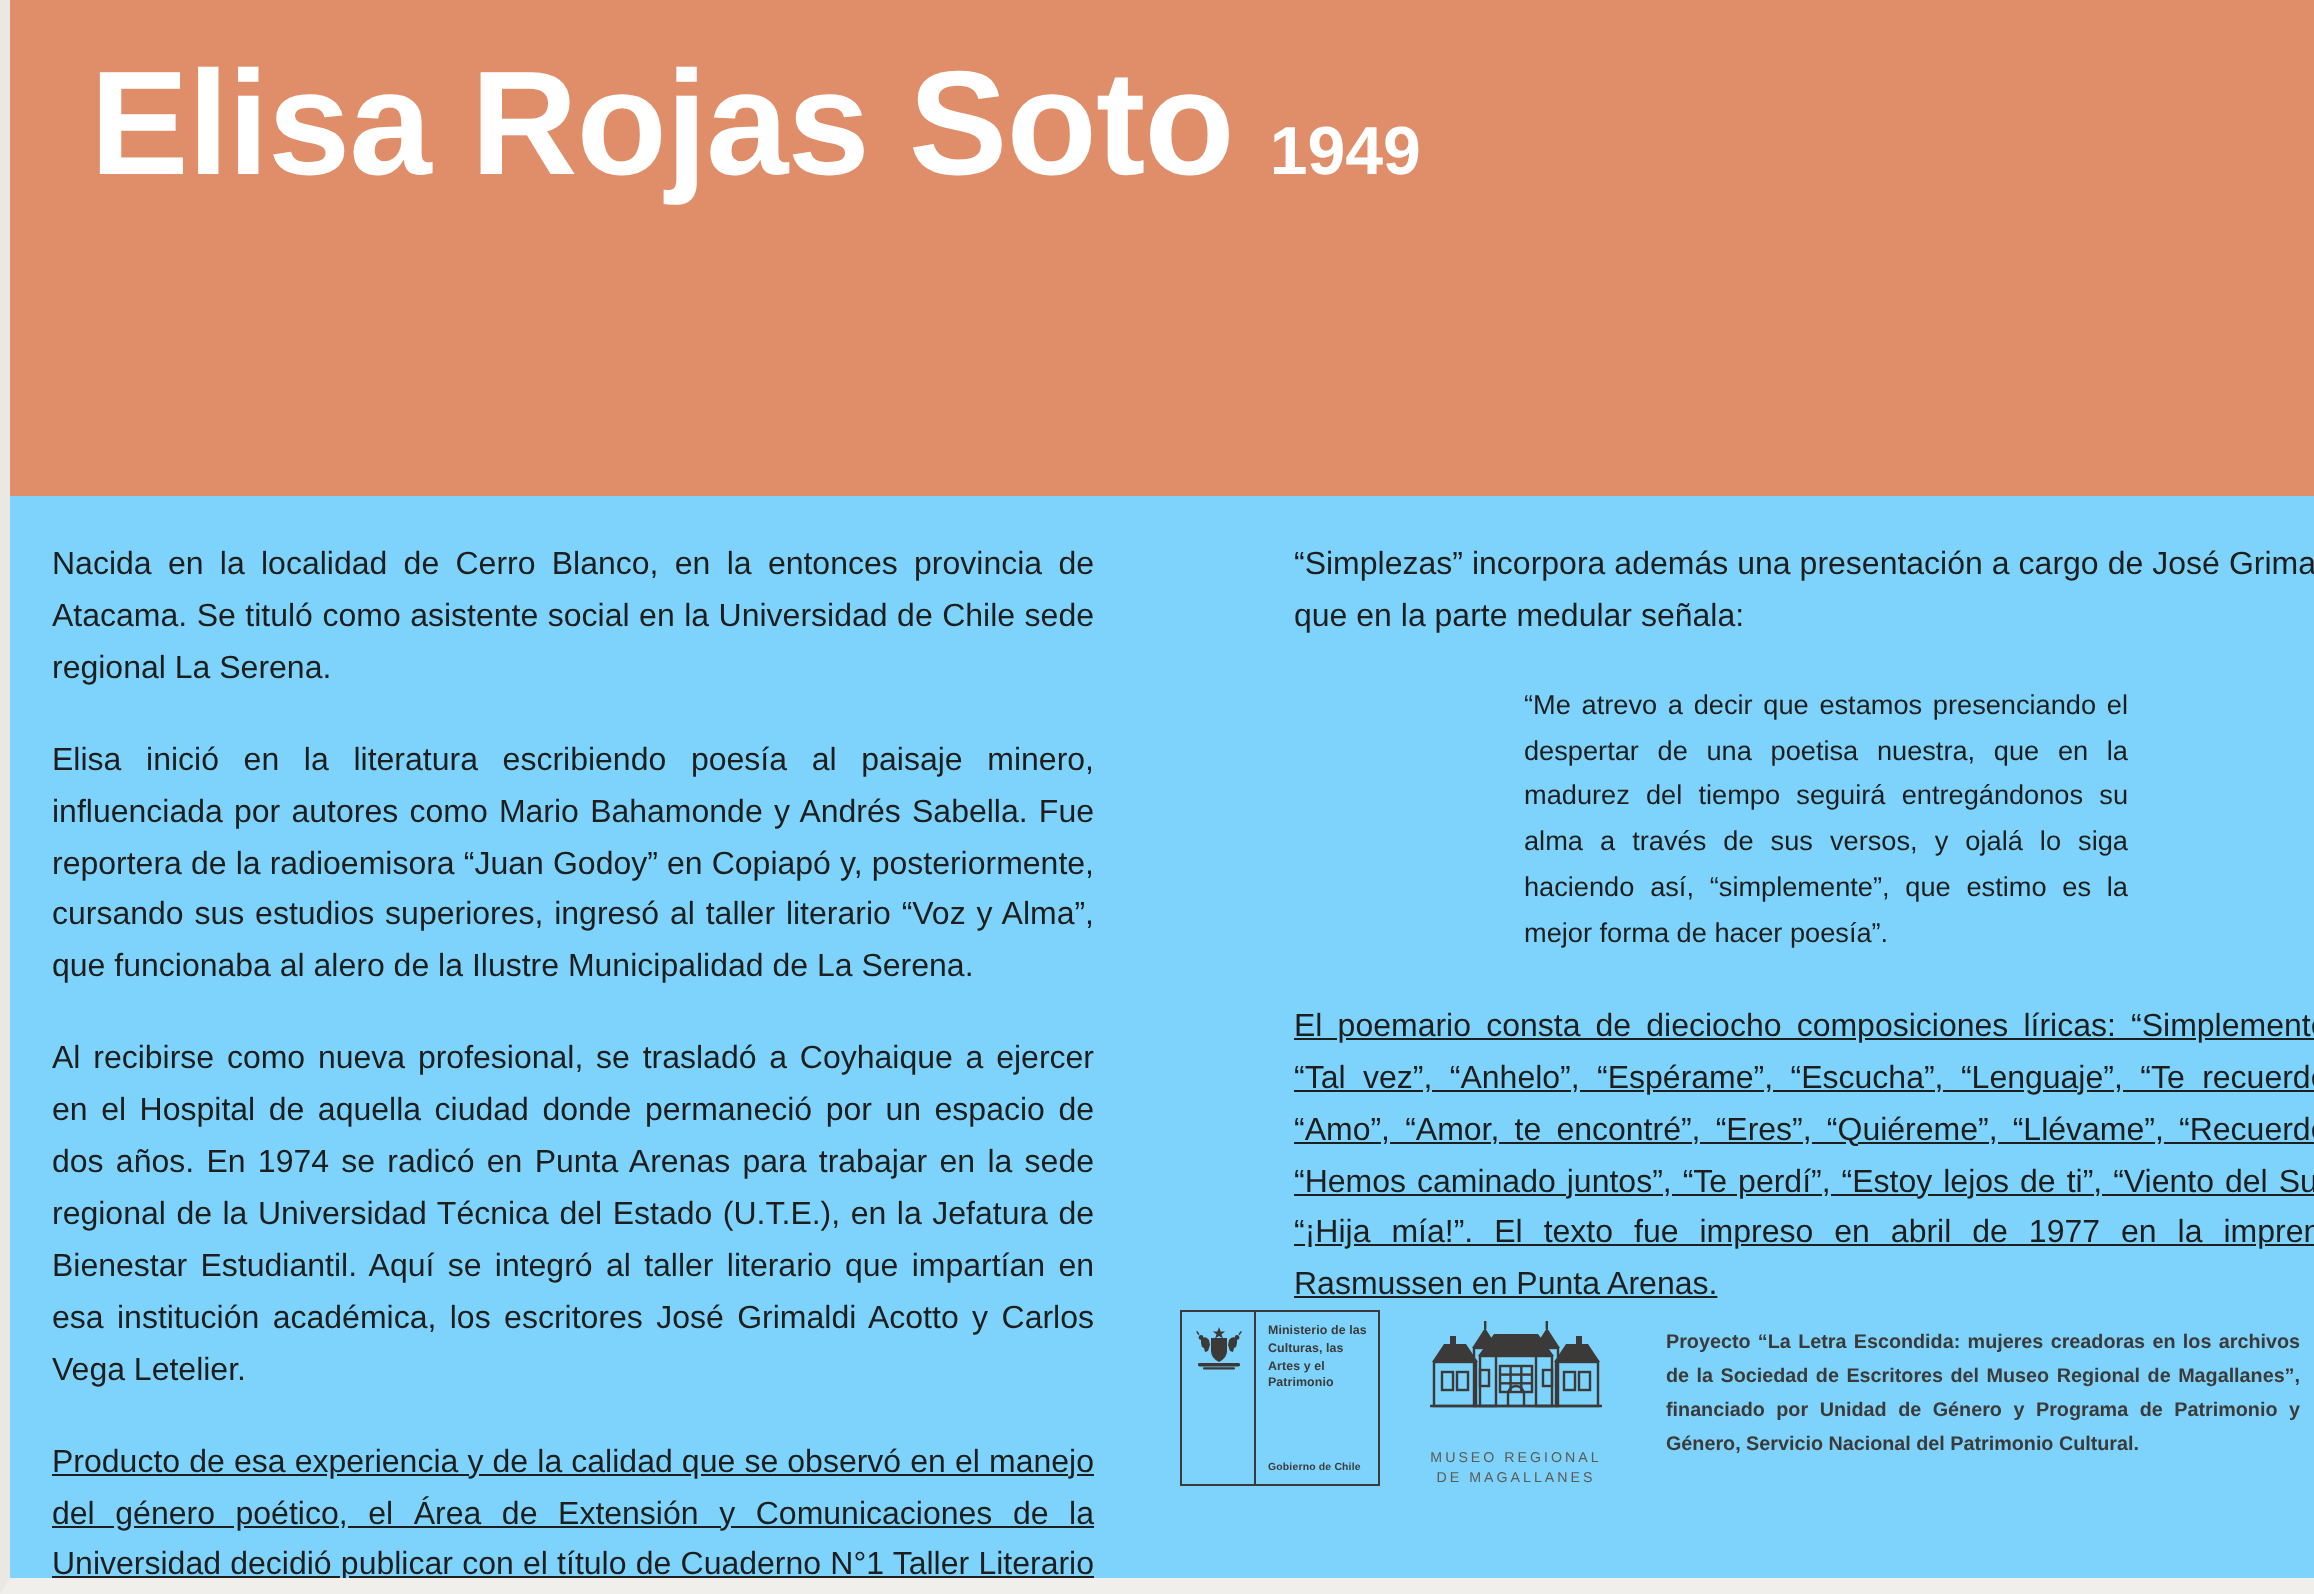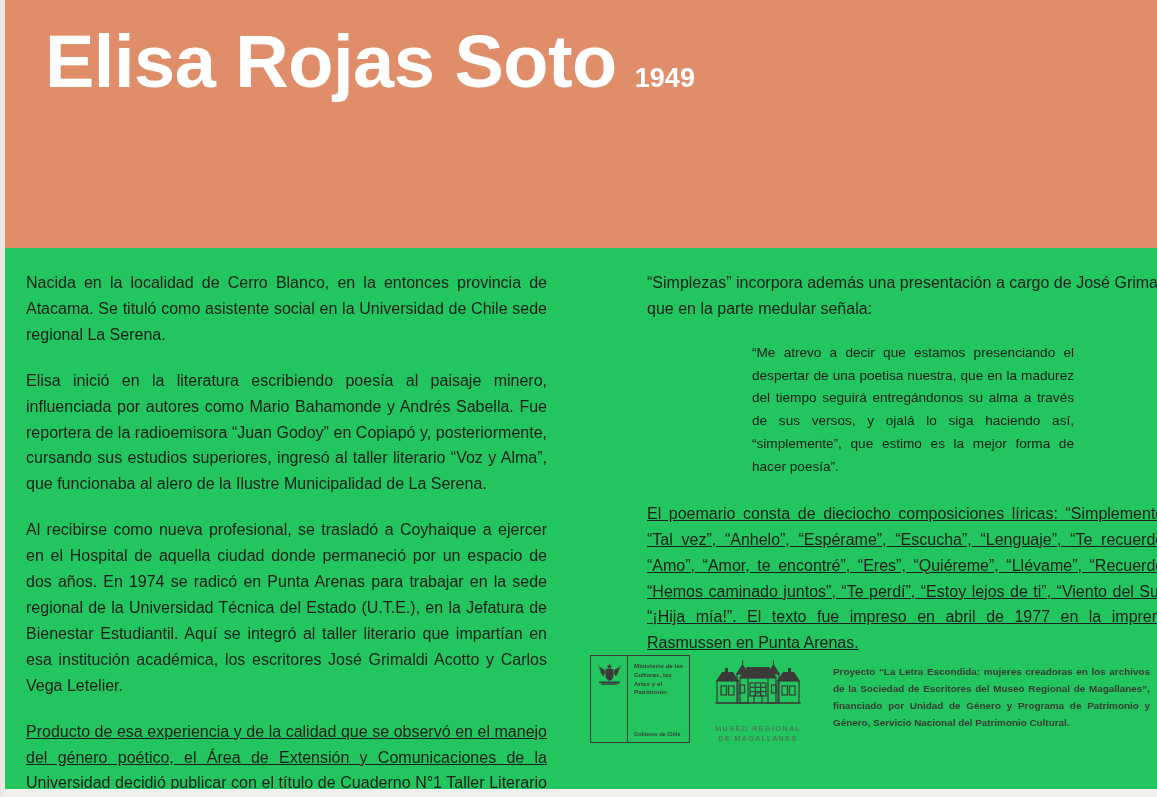--- a/index.html
+++ b/index.html
@@ -14,21 +14,21 @@
     background: #f1efec;
     font-family: "Liberation Sans", sans-serif;
     -webkit-font-smoothing: antialiased;
   }
 
   .poster {
     position: relative;
     width: 1157px;
     height: 797px;
     box-sizing: border-box;
-    background: #22c55e;
+    background: #7dd3fc;
     border-left: 5px solid #ebe8e4;
     border-bottom: 8px solid #f1efec;
     overflow: hidden;
   }
 
   
   .header-band {
     position: absolute;
     left: 0;
     top: 0;
@@ -46,21 +46,21 @@
   }
   .header-name {
     font-size: 74px;
     font-weight: bold;
     color: #ffffff;
     letter-spacing: -0.5px;
     line-height: 1.08;
     font-family: "Liberation Sans", sans-serif;
   }
   .header-year {
-    font-size: 27px;
+    font-size: 34px;
     font-weight: bold;
     color: #ffffff;
     margin-left: 18px;
     letter-spacing: 0px;
     font-family: "Liberation Sans", sans-serif;
   }
 
   
   .content {
     position: absolute;
@@ -94,21 +94,21 @@
     font-family: "Liberation Sans", sans-serif;
   }
   .para:last-child { margin-bottom: 0; text-decoration: underline; }
 
   .quote-block {
     margin: 12px 0 22px 0;
     padding-left: 105px;
     padding-right: 100px;
   }
   .quote-text {
-    margin: 0;
+    margin: 10px;
     font-size: 13.6px;
     line-height: 1.68;
     color: #1e1e1e;
     text-align: justify;
     text-justify: inter-word;
     font-family: "Liberation Sans", sans-serif;
   }
 
   
   .footer {

